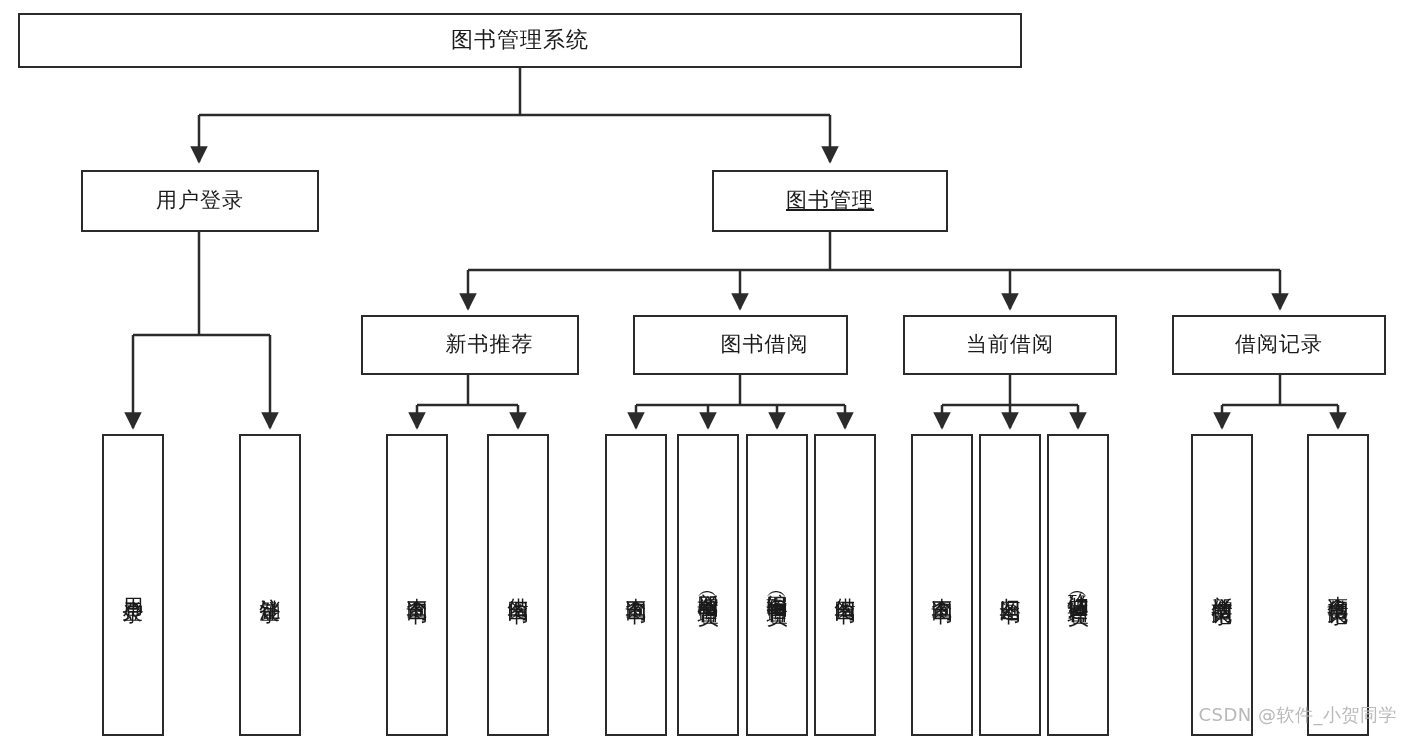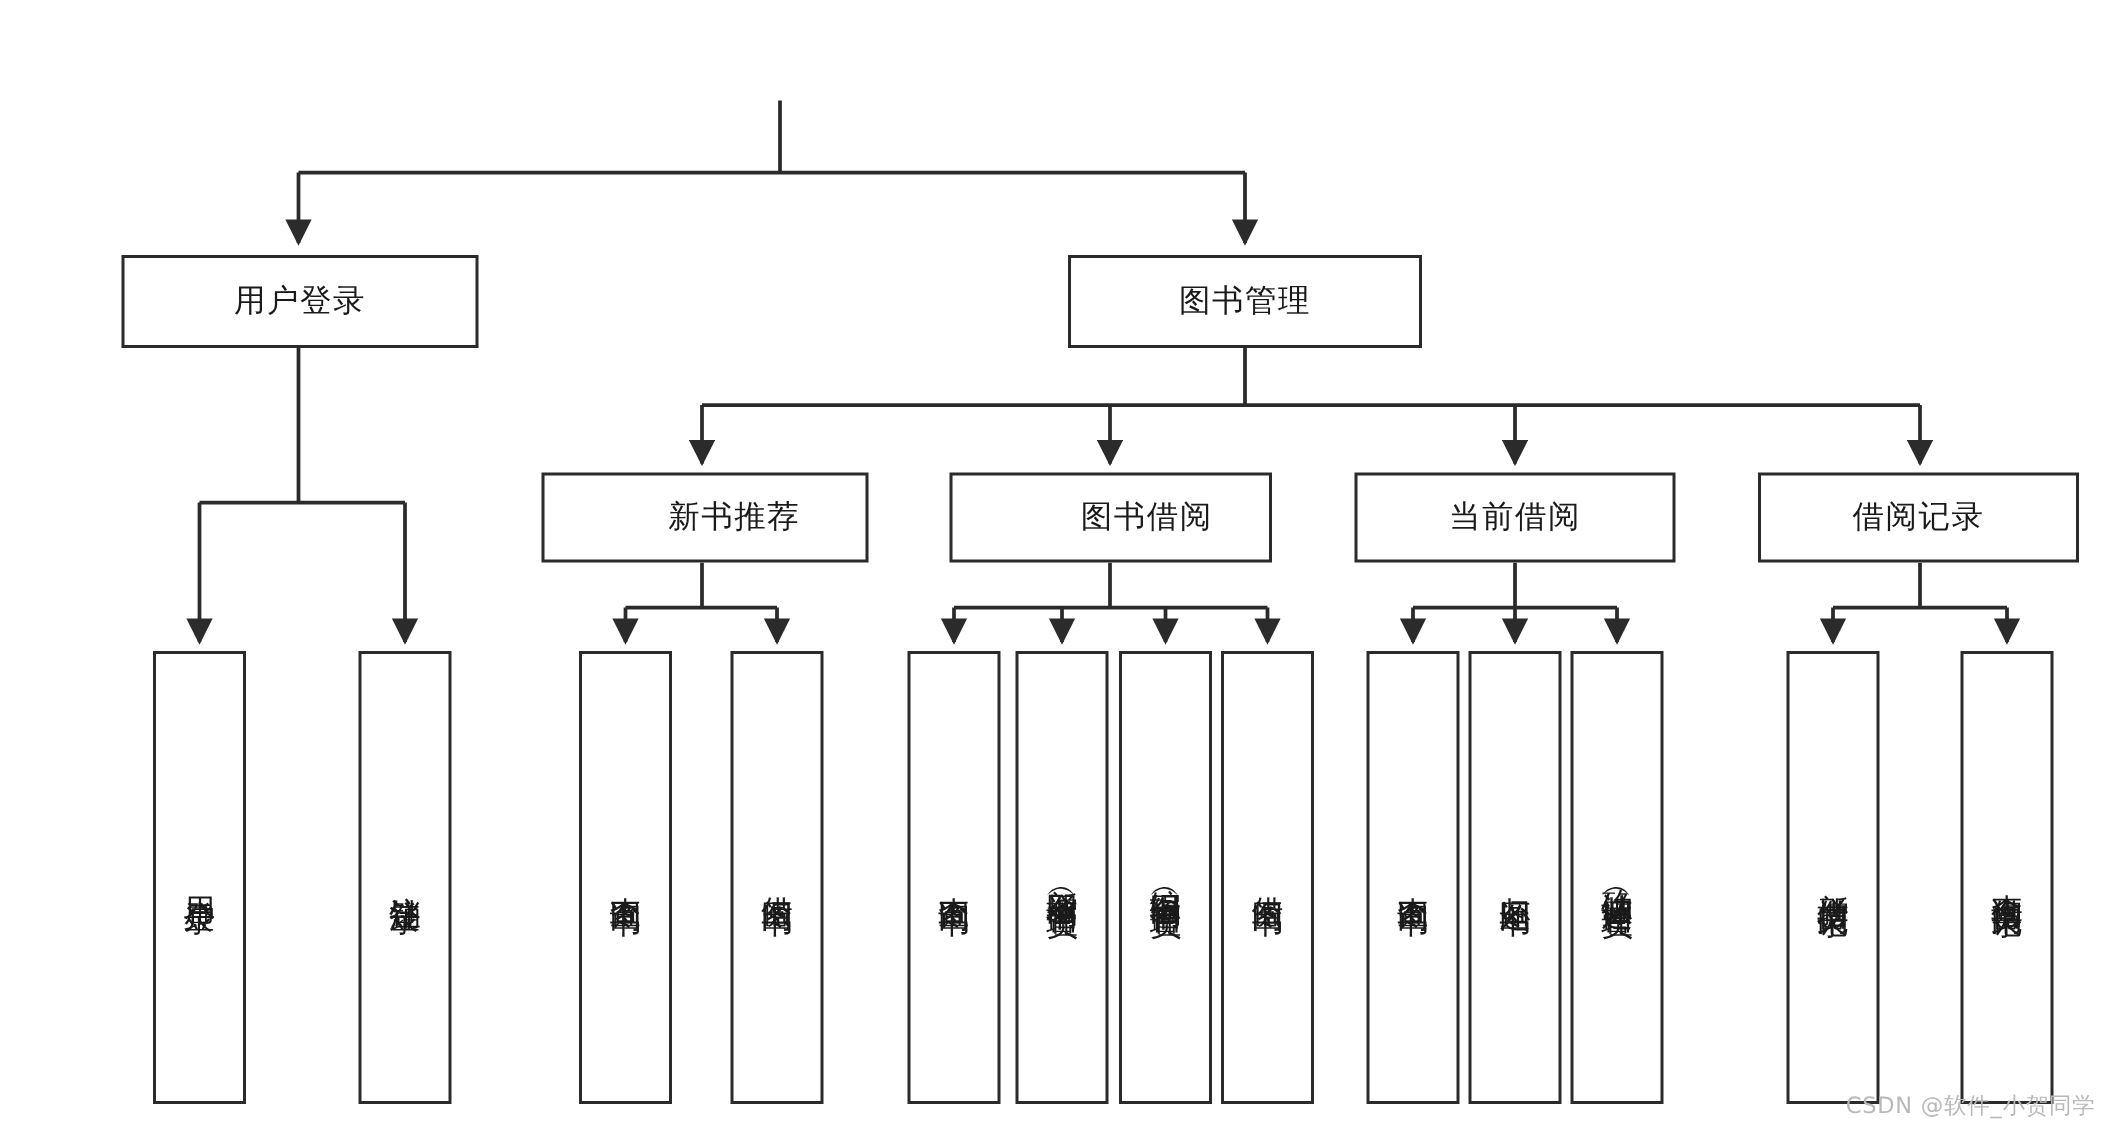--- a/index.html
+++ b/index.html
@@ -52,22 +52,22 @@
     text-orientation: upright;
     white-space: nowrap;
     display: block;
   }
   #root-node {
     font-size: 22px;
   }
   #watermark {
     position: absolute;
     right: 8px;
-    bottom: 0;
-    font-size: 15px;
+    bottom: 20px;
+    font-size: 18px;
     color: #b9b9b9;
     letter-spacing: 0.5px;
     white-space: nowrap;
   }
 </style>
 </head>
 <body>
 
 <div id="canvas">
 
@@ -116,26 +116,29 @@
       <path d="M 1010 405 L 1010 428" marker-end="url(#arrow)"></path>
       <path d="M 1078 405 L 1078 428" marker-end="url(#arrow)"></path>
 
       <path d="M 1280 375 L 1280 405"></path>
       <path d="M 1222 405 L 1338 405"></path>
       <path d="M 1222 405 L 1222 428" marker-end="url(#arrow)"></path>
       <path d="M 1338 405 L 1338 428" marker-end="url(#arrow)"></path>
     </g>
   </svg>
 
+  <div class="node horiz" id="root-node" style="left:18px; top:13px; width:1004px; height:55px;">
+    <span>图书管理系统</span>
+  </div>
 
   <div class="node horiz" style="left:81px; top:170px; width:238px; height:62px;">
     <span>用户登录</span>
   </div>
 
-  <div class="node horiz" style="left:712px; top:170px; width:236px; height:62px;">
+  <div class="node horiz" style="left:712px; top:170px; width:236px; height:62px;text-decoration:underline;">
     <span>图书管理</span>
   </div>
 
   <div class="node horiz" style="left:361px; top:315px; width:218px; height:60px;padding-left:39px;">
     <span>新书推荐</span>
   </div>
 
   <div class="node horiz" style="left:633px; top:315px; width:215px; height:60px;padding-left:48px;">
     <span>图书借阅</span>
   </div>

